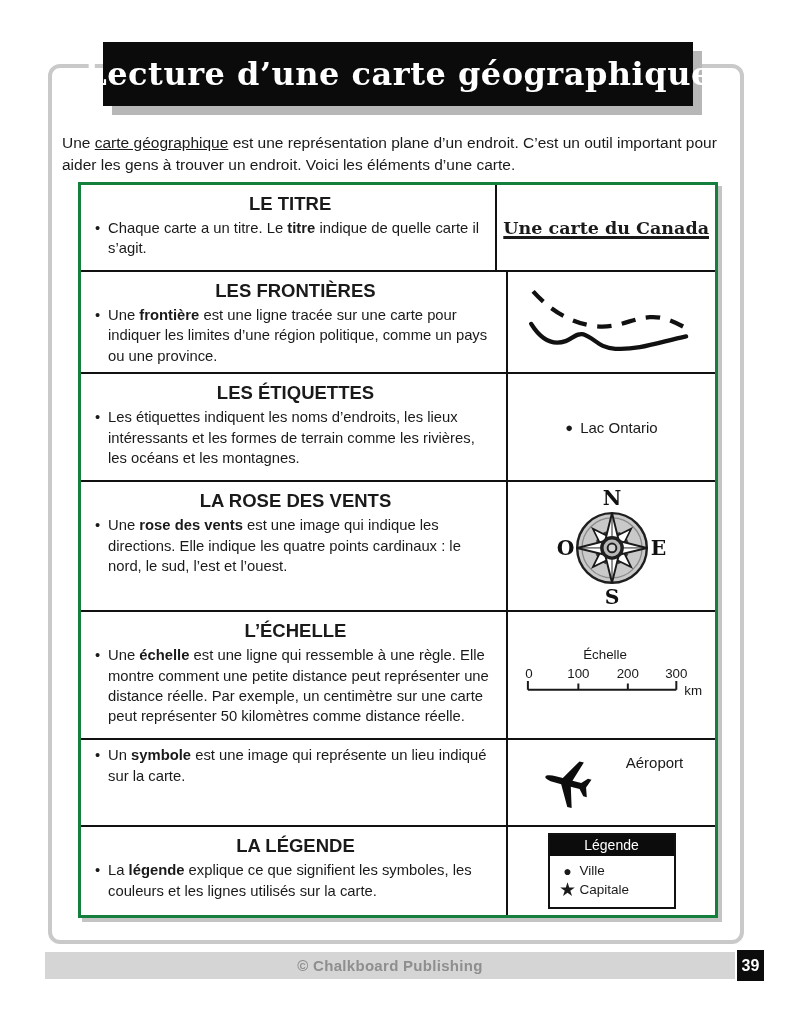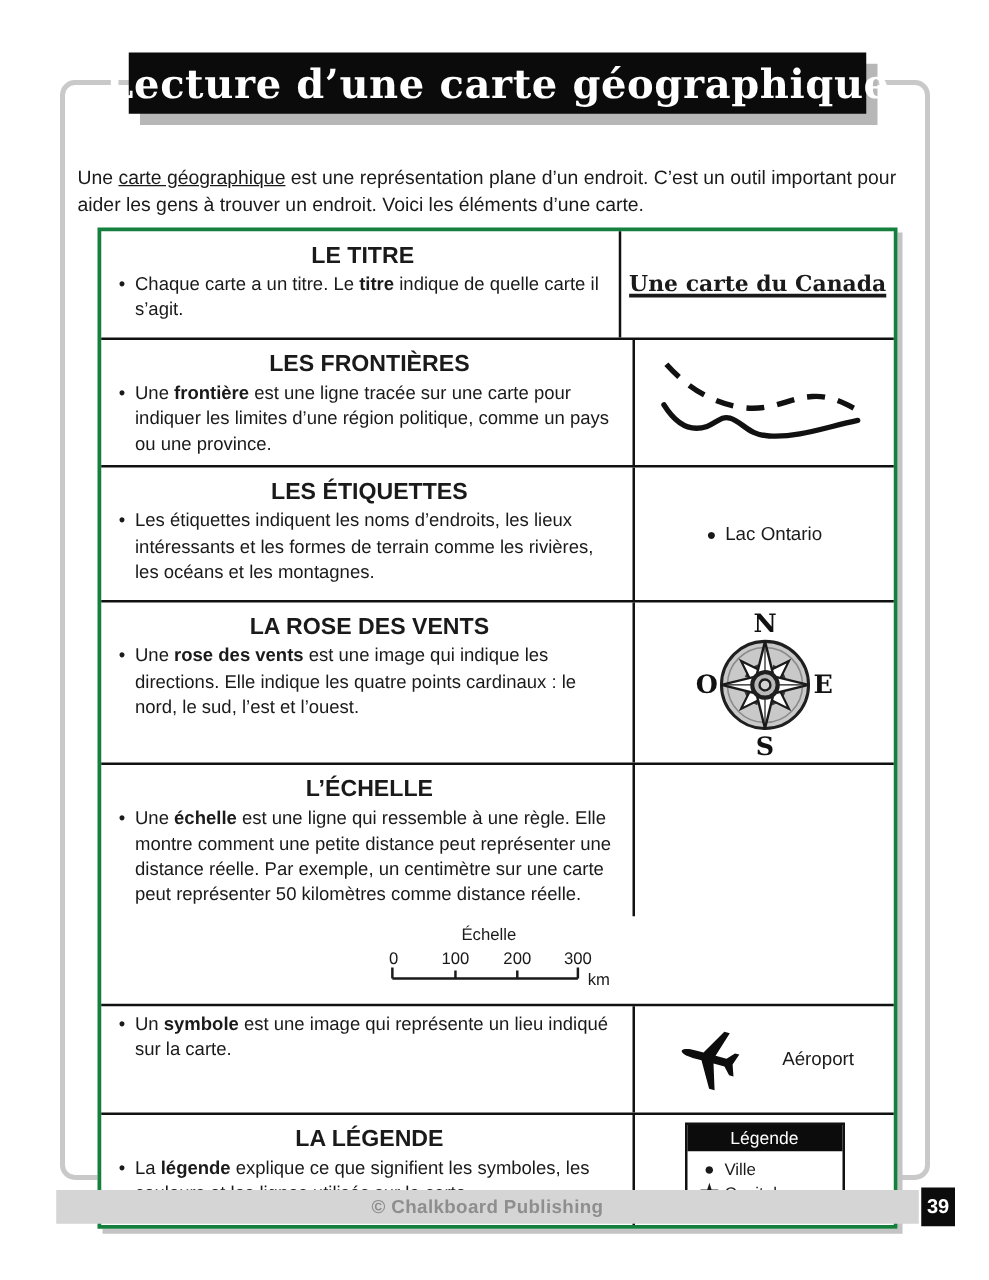--- a/index.html
+++ b/index.html
@@ -7,21 +7,21 @@
     position:relative;width:791px;height:1024px;background:#ffffff;
     font-family:"Liberation Sans",sans-serif;color:#1a1a1a;overflow:hidden;
   }
   
   .page-frame{
     position:absolute;left:48px;top:64px;width:688px;height:872px;
     border:4px solid #c9c9c9;border-radius:12px;
   }
   
   .banner{
-    position:absolute;left:103px;top:42px;width:590px;height:49px;
+    position:absolute;left:103px;top:42px;width:590px;height:64px;
     background:#0b0b0b;box-shadow:9px 9px 0 #b7b7b7;
     display:flex;align-items:center;justify-content:center;
   }
   .banner span{
     font-family:"DejaVu Serif",serif;font-weight:bold;color:#ffffff;
     font-size:32px;letter-spacing:.5px;white-space:nowrap;
   }
   
   .intro{
     position:absolute;left:62px;top:116px;width:672px;
@@ -44,28 +44,28 @@
     padding:4px 6px;box-sizing:border-box;
   }
   .rhead{
     text-align:center;font-weight:bold;font-size:18.5px;margin:3px 0 3px 0;
   }
   .bullet{display:flex;font-size:14.8px;line-height:1.38;}
   .bullet .mark{width:13px;flex:none;}
   .bullet b{font-weight:bold;}
   
   .r1{min-height:85px;} .r2{min-height:96px;} .r3{min-height:106px;}
-  .r4{min-height:125px;} .r5{min-height:126px;flex-direction:column;} .r6{min-height:85px;} .r7{min-height:88px;}
+  .r4{min-height:125px;} .r5{min-height:126px;} .r6{min-height:85px;} .r7{min-height:88px;}
   .map-title{
     font-family:"DejaVu Serif",serif;font-weight:bold;font-size:17.5px;
     text-decoration:underline;text-decoration-thickness:2.5px;white-space:nowrap;
   }
   .label-line{font-size:15px;display:flex;align-items:center;gap:7px;}
   .label-line .dot{font-size:13px;line-height:1;}
-  .symbol-wrap{display:flex;align-items:center;gap:28px;}
+  .symbol-wrap{display:flex;align-items:flex-start;gap:28px;}
   .symbol-wrap .sym-label{font-size:15px;}
   
   .legend-box{width:124px;border:2.5px solid #111;background:#fff;}
   .legend-head{
     background:#0c0c0c;color:#fff;text-align:center;font-size:14px;padding:2px 0 3px;
   }
   .legend-items{padding:5px 6px 6px;}
   .legend-item{display:flex;align-items:center;font-size:13.5px;margin:2px 0;}
   .legend-item .ic{width:24px;text-align:center;flex:none;}
   .legend-item .ic.star{font-size:19px;line-height:1;}

